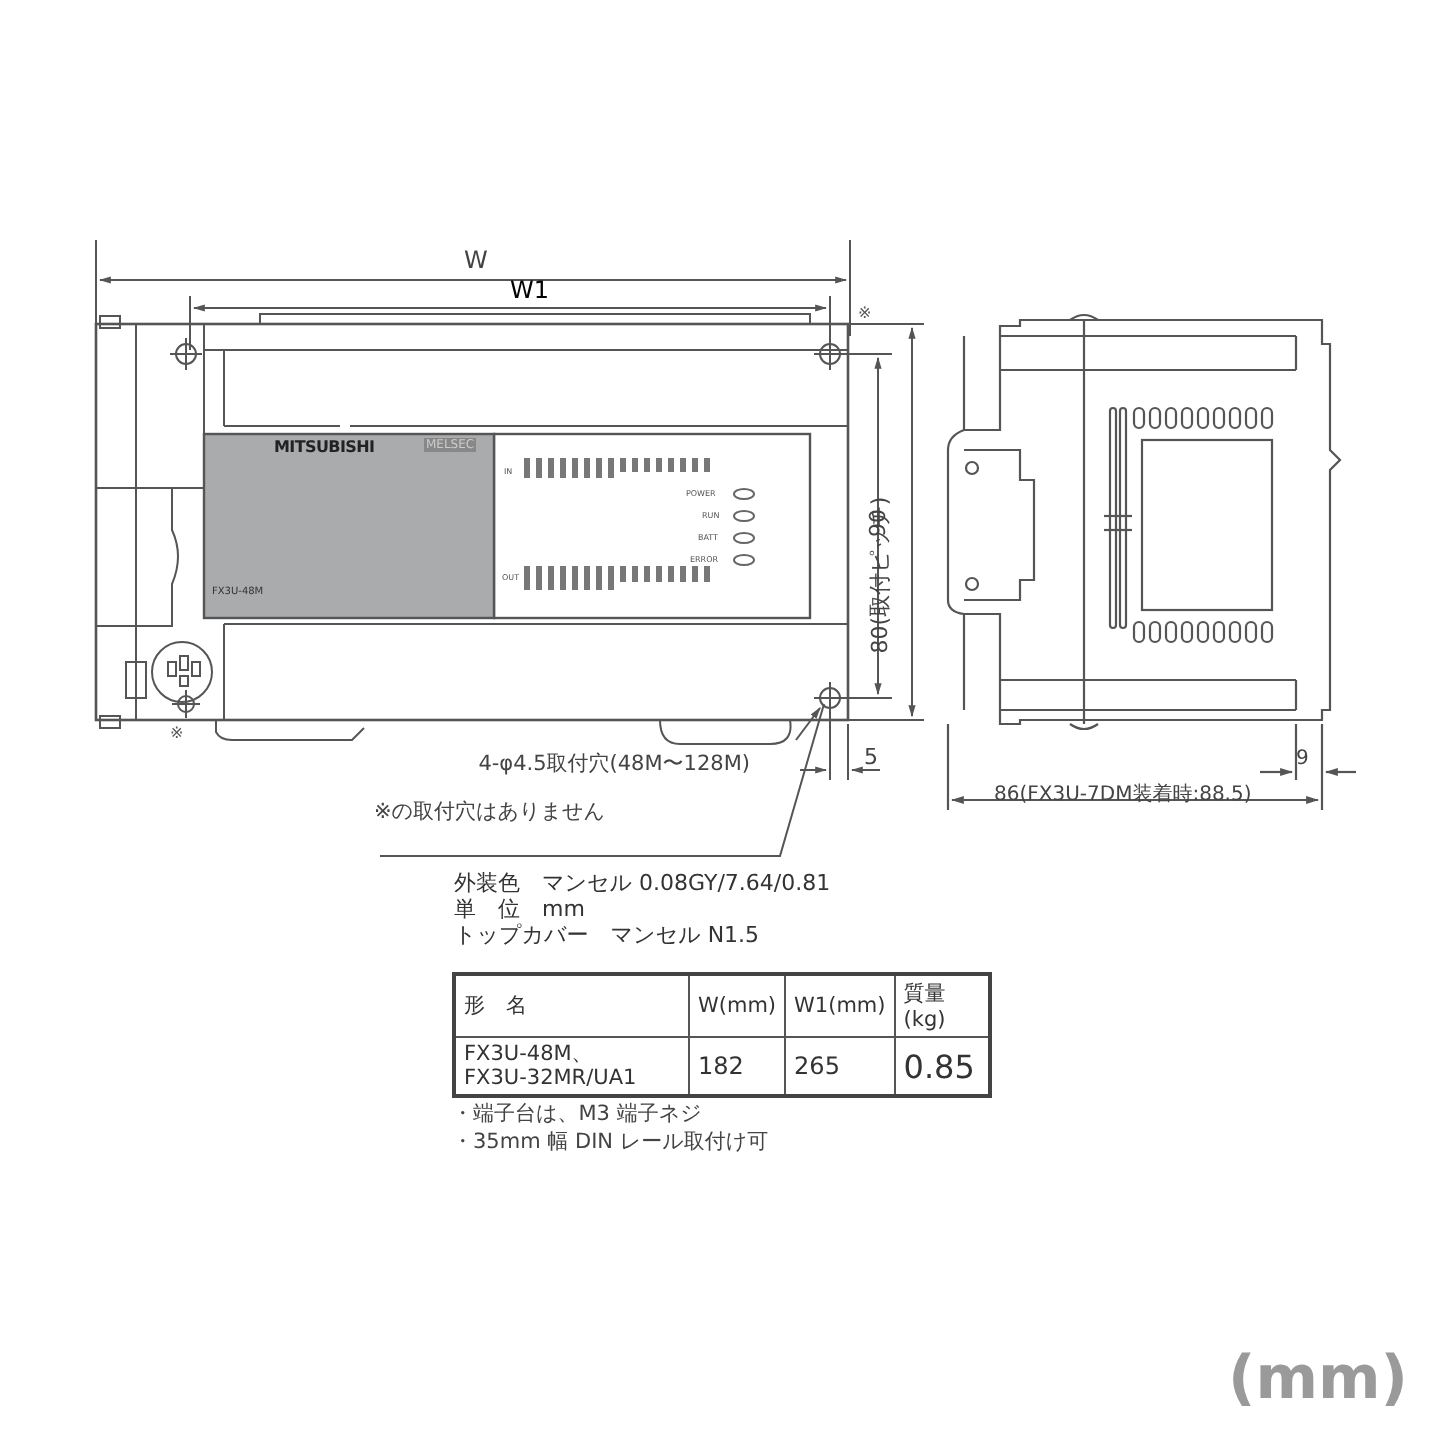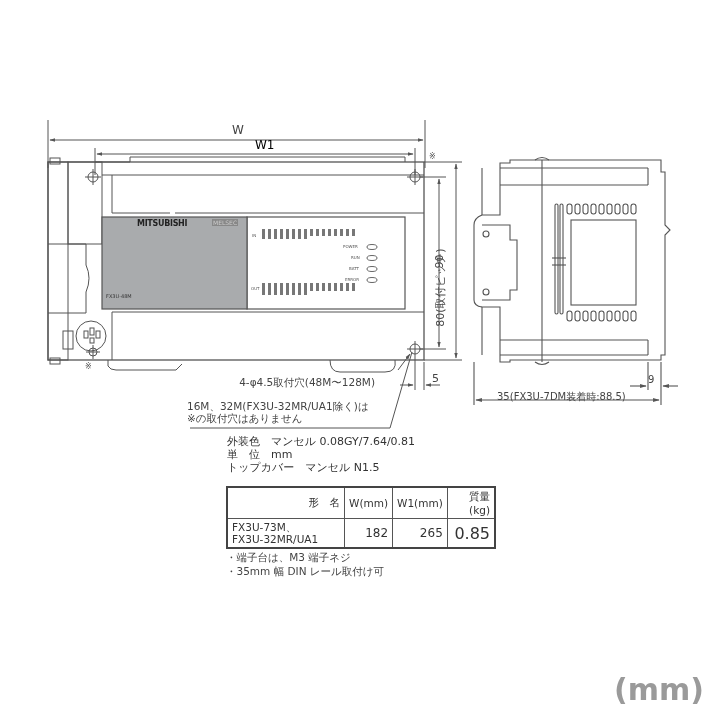--- a/index.html
+++ b/index.html
@@ -1,21 +1,21 @@
 <!DOCTYPE html>
 <html><head>
 <meta charset="utf-8">
 <style>
   html, body { margin:0; padding:0; background:#ffffff; }
   body { width:720px; height:720px; position:relative; overflow:hidden; font-family:"DejaVu Sans", sans-serif; color:#333; }
   .abs { position:absolute; }
   .note { font-size:10.5px; color:#444; line-height:12px; white-space:nowrap; }
   .spec { font-size:11px; color:#333; line-height:13px; white-space:nowrap; }
   table.spec-table { border-collapse:collapse; font-size:10.5px; color:#333; }
-  table.spec-table td, table.spec-table th { border:1px solid #555; padding:2px 4px; font-weight:normal; text-align:right; }
+  table.spec-table td, table.spec-table th { border:1px solid #555; padding:2px 4px; font-weight:normal; text-align:left; }
   table.spec-table { border:2px solid #444; }
   .unit-label { font-family:"DejaVu Sans", sans-serif; font-weight:bold; font-size:30px; color:#9a9a9a; }
 </style>
 </head>
 <body>
 
 <svg class="abs" style="left:0;top:0" width="720" height="430" viewBox="0 0 720 430">
   <defs>
     <marker id="arr" viewBox="0 0 10 10" refX="9" refY="5" markerWidth="6" markerHeight="6" orient="auto-start-reverse">
       <path d="M0,2 L10,5 L0,8 z" fill="#555"></path>
@@ -203,48 +203,47 @@
 <div class="abs" style="left:105px;top:219px;font-size:8px;font-weight:bold;color:#222;letter-spacing:-0.3px;margin-left:32px;">MITSUBISHI</div>
 <div class="abs" style="left:212px;top:219px;font-size:6px;background:#888;color:#ccc;padding:0 1px;">MELSEC</div>
 <div class="abs" style="left:106px;top:293px;font-size:5px;color:#333;">FX3U-48M</div>
 <div class="abs" style="left:252px;top:233px;font-size:4px;color:#555;">IN</div>
 <div class="abs" style="left:251px;top:286px;font-size:4px;color:#555;">OUT</div>
 <div class="abs" style="left:343px;top:244px;font-size:4px;color:#555;">POWER</div>
 <div class="abs" style="left:351px;top:255px;font-size:4px;color:#555;">RUN</div>
 <div class="abs" style="left:349px;top:266px;font-size:4px;color:#555;">BATT</div>
 <div class="abs" style="left:345px;top:277px;font-size:4px;color:#555;">ERROR</div>
 
-<div class="abs" style="left:497px;top:390px;font-size:10px;color:#444;">35(FX3U-7DM装着時:88.5)</div>
+<div class="abs" style="left:497px;top:390px;font-size:10px;color:#444;">86(FX3U-7DM装着時:88.5)</div>
 <div class="abs" style="left:648px;top:374px;font-size:10px;color:#444;">9</div>
 
 <div class="abs" style="left:190px;top:376px;text-align:right;width:185px;">
   <div class="note">4-φ4.5取付穴(48M〜128M)</div>
 </div>
 <div class="abs" style="left:187px;top:400px;">
-  <div class="note">16M、32M(FX3U-32MR/UA1除く)は</div>
   <div class="note">※の取付穴はありません</div>
 </div>
 
 <div class="abs" style="left:227px;top:435px;">
   <div class="spec">外装色　マンセル 0.08GY/7.64/0.81</div>
   <div class="spec">単　位　mm</div>
   <div class="spec">トップカバー　マンセル N1.5</div>
 </div>
 
 <table class="spec-table abs" style="left:226px;top:486px;width:270px;">
   <tbody>
       <tr>
     <th style="width:108px;">形　名</th>
     <th>W(mm)</th>
     <th>W1(mm)</th>
     <th>質量(kg)</th>
   </tr>
   <tr>
     <td style="text-align:left;line-height:12px;">
-      <div>FX3U-73M、</div>
+      <div>FX3U-48M、</div>
       <div>FX3U-32MR/UA1</div>
     </td>
     <td style="font-size:12px;">182</td>
     <td style="font-size:12px;">265</td>
     <td style="font-size:16px;">0.85</td>
   </tr>
 </tbody>
   </table>
 
 <div class="abs" style="left:226px;top:550px;">

